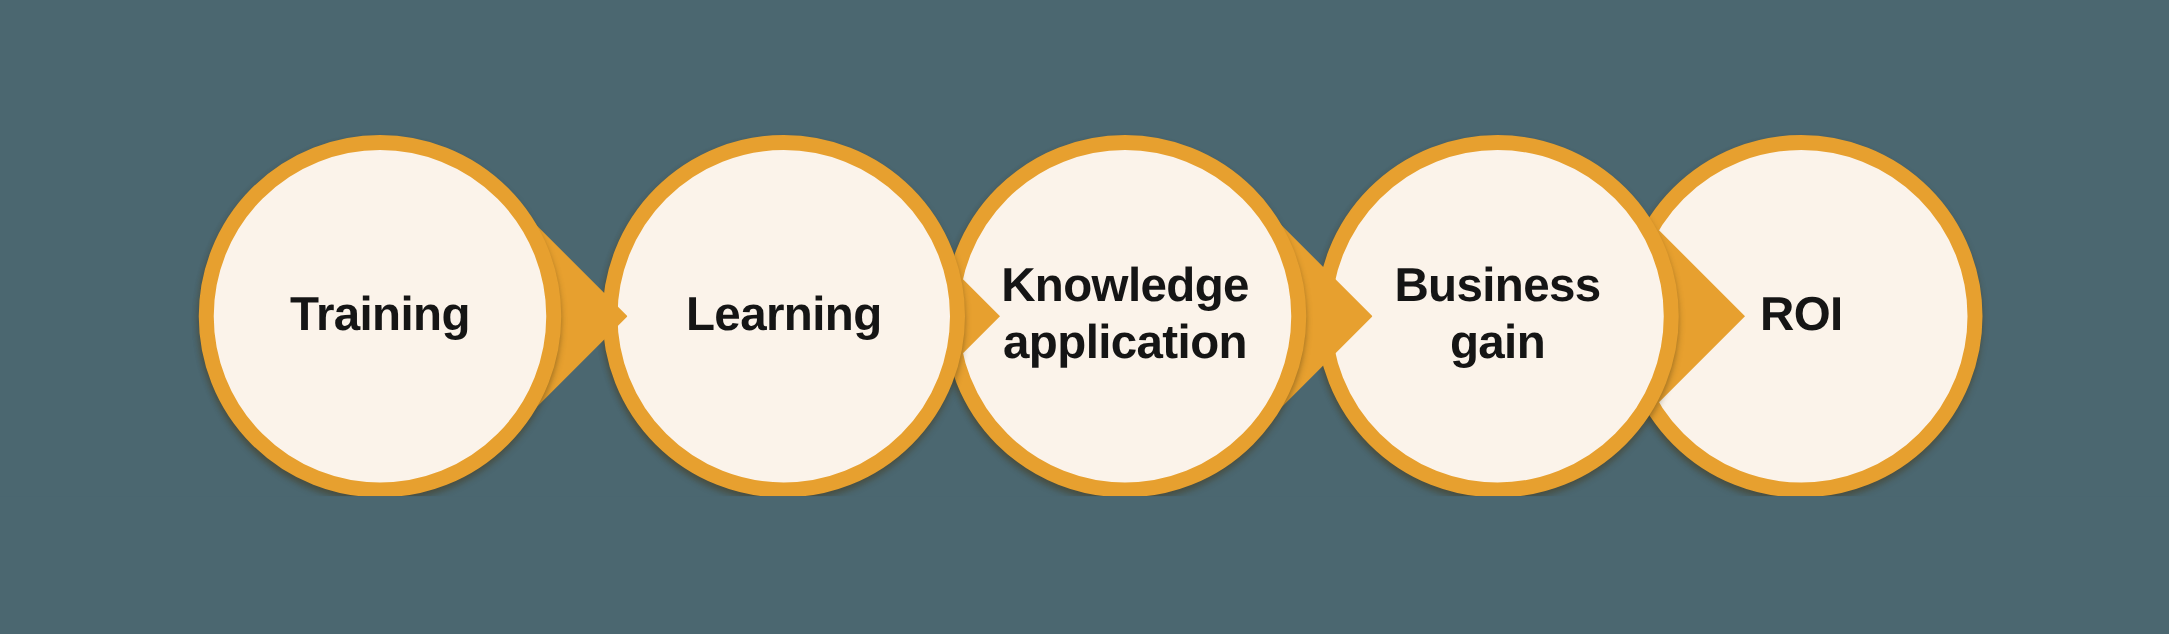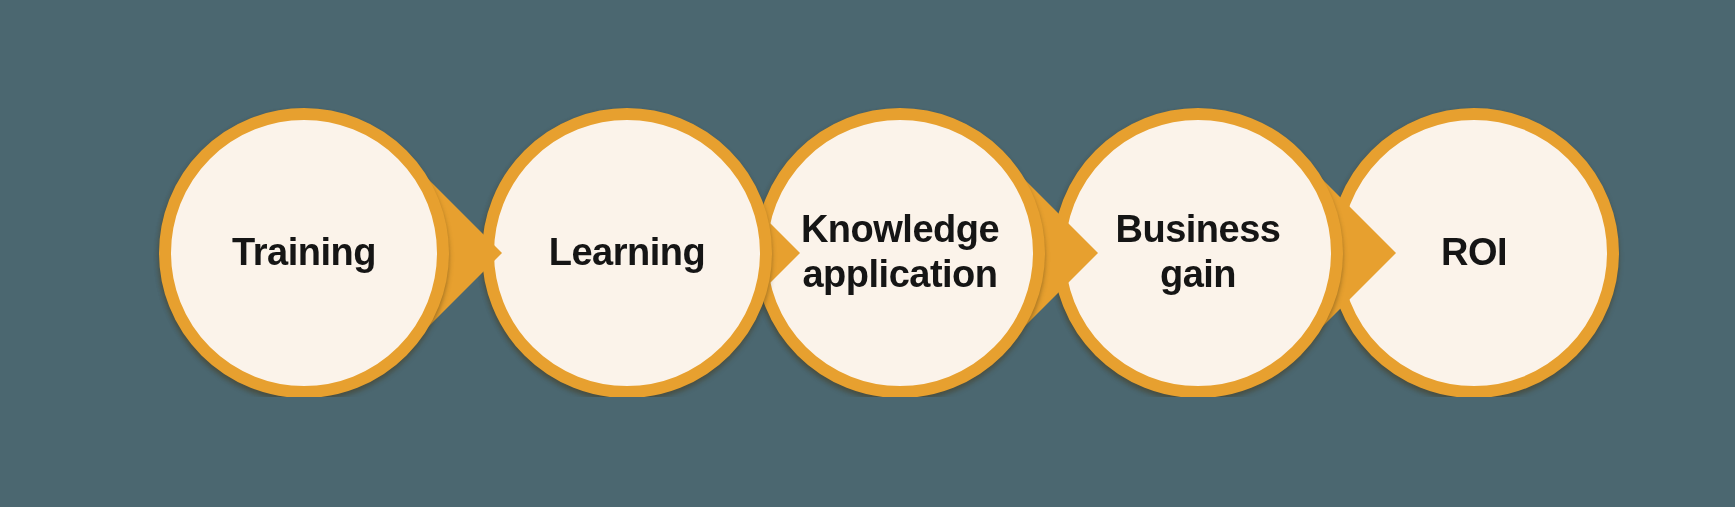--- a/index.html
+++ b/index.html
@@ -31,21 +31,21 @@
     background:var(--circle-fill);
     display:flex;
     align-items:center;
     justify-content:center;
     box-shadow:0 4px 5px rgba(70,55,20,0.40), -2px 2px 4px rgba(70,55,20,0.18);
   }
   .s0{left:159px;z-index:10}
   .s1{left:482px;z-index:8}
   .s2{left:755px;z-index:6}
   .s3{left:1053px;z-index:4}
-  .s4{left:1329px;z-index:2}
+  .s4{left:1296px;z-index:2}
   .step-label{
     white-space:pre-line;
     text-align:center;
     font-weight:bold;
     font-size:38px;
     line-height:1.18;
     letter-spacing:-0.5px;
     color:var(--text);
     padding-bottom:2px;
   }

